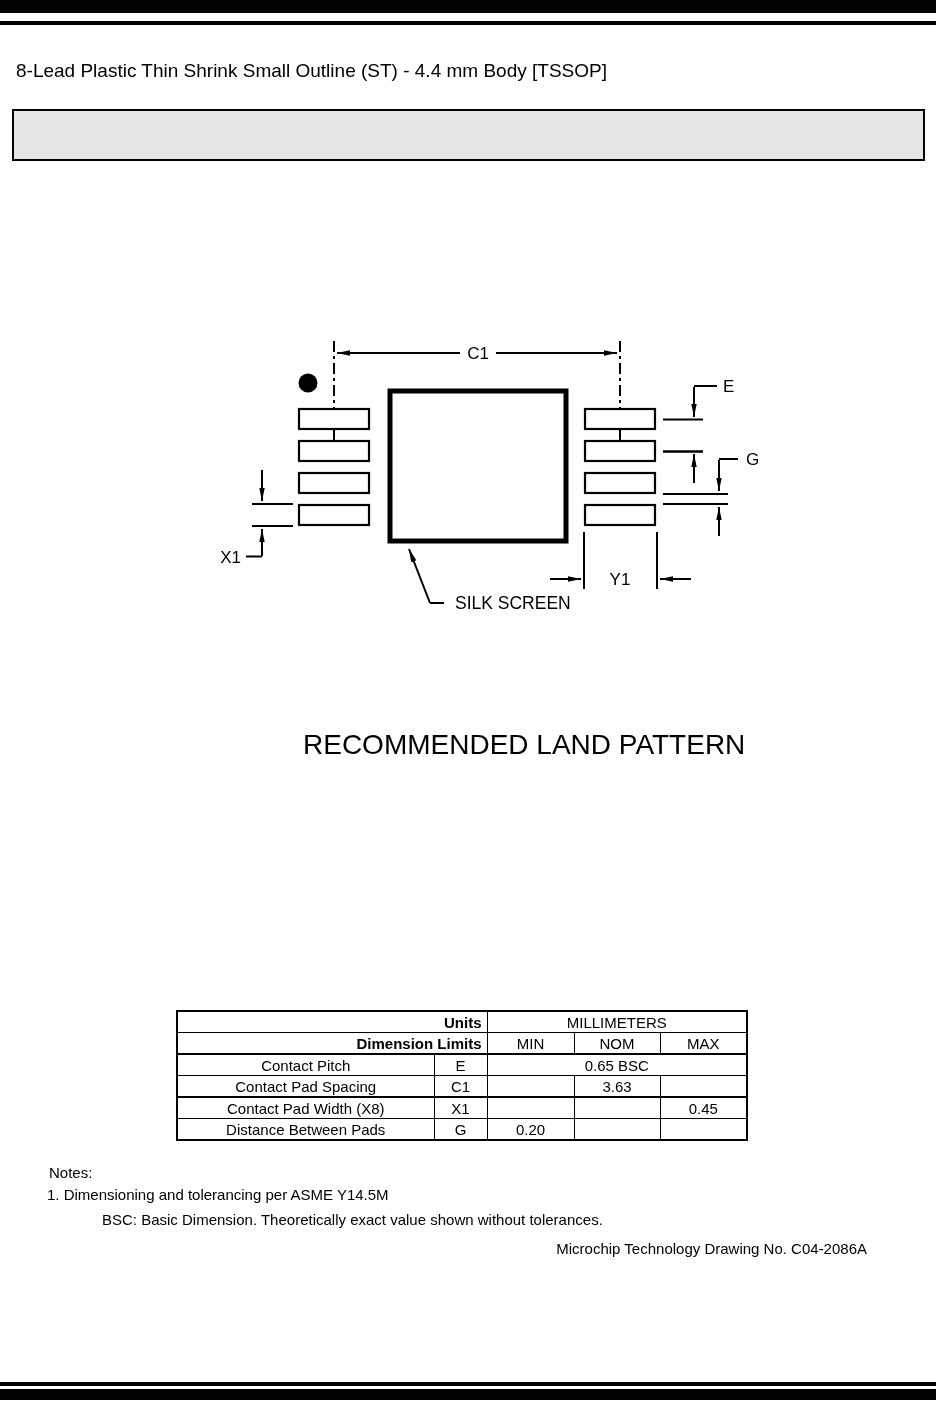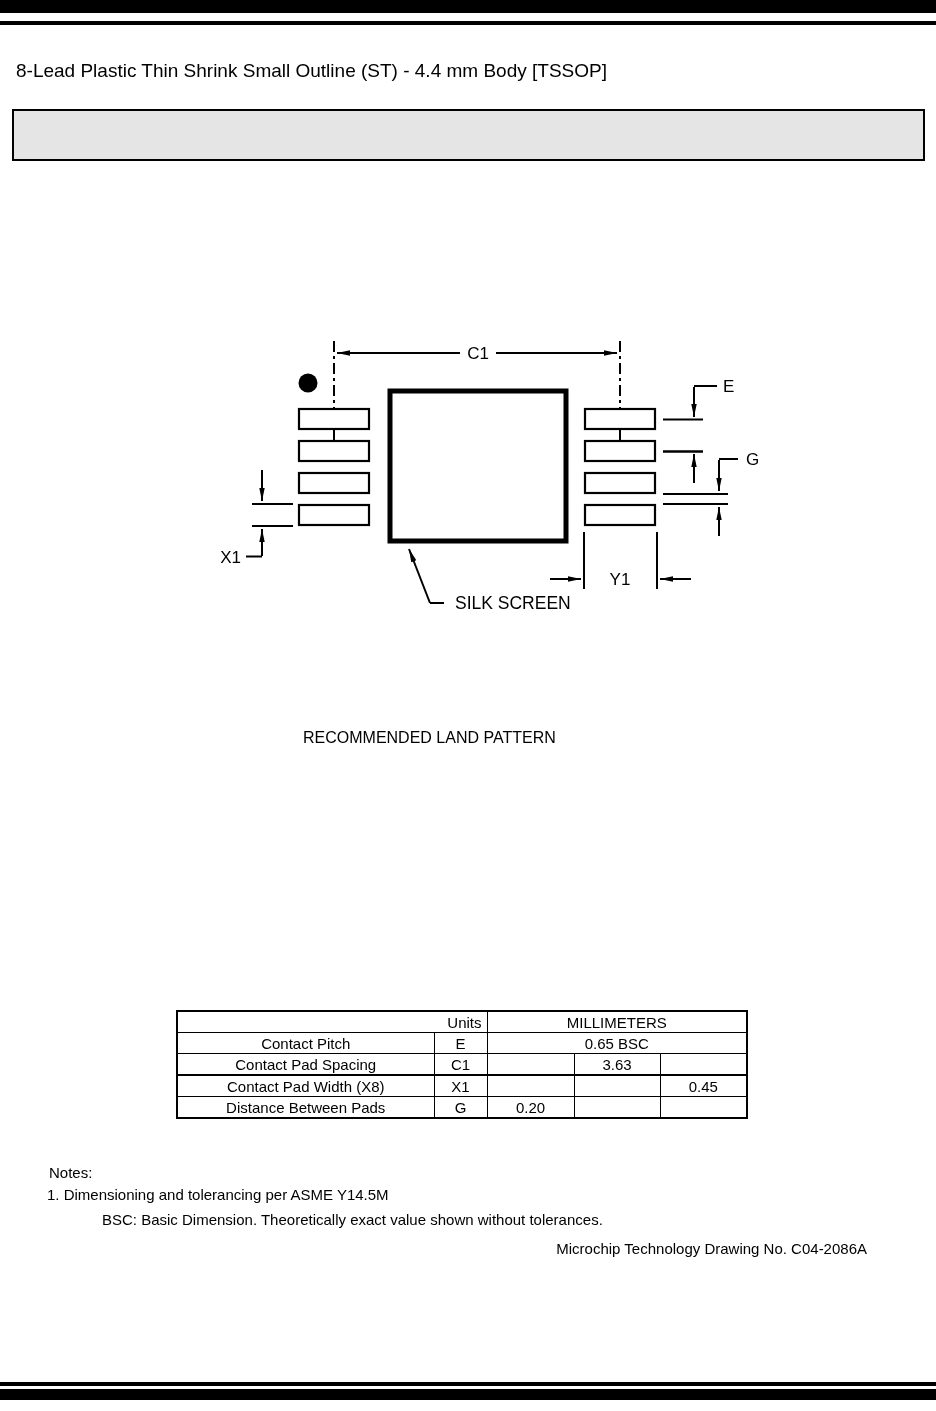--- a/index.html
+++ b/index.html
@@ -7,35 +7,35 @@
     position:relative;width:936px;height:1411px;background:#fff;
     font-family:"Liberation Sans",sans-serif;color:#000;overflow:hidden;margin:0 auto;
   }
   .abs{position:absolute;}
   .rule{position:absolute;left:0;width:936px;background:#000;}
   .page-title{position:absolute;left:16px;top:60px;font-size:19px;white-space:nowrap;}
   .placeholder-box{
     position:absolute;left:12px;top:109px;width:913px;height:52px;
     box-sizing:border-box;background:#e5e5e5;border:2px solid #000;
   }
-  .caption{position:absolute;left:303px;top:729px;font-size:16px;white-space:nowrap;}
+  .caption{position:absolute;left:303px;top:729px;font-size:28px;white-space:nowrap;}
   svg text{font-family:"Liberation Sans",sans-serif;fill:#000;}
 
   .tablewrap{position:absolute;left:176px;top:1010px;}
   table.dims{
     border-collapse:collapse;table-layout:fixed;width:570px;
     border:2.5px solid #000;font-size:15px;
   }
   table.dims td{
     border:1.5px solid #000;height:20px;padding:0 5px;
     overflow:hidden;white-space:nowrap;vertical-align:middle;
   }
   table.dims tr.thickb td{border-bottom:2.5px solid #000;}
   td.lalign{text-align:center;}
-  td.ralign{text-align:right;}
+  td.ralign{text-align:right;font-weight:bold;}
   td.center{text-align:center;}
 
   .note{position:absolute;font-size:15px;white-space:nowrap;}
   .drawing-no{position:absolute;top:1240px;right:69px;font-size:15px;white-space:nowrap;}
 </style>
 </head>
 <body>
 
 <div class="page">
 
@@ -128,20 +128,26 @@
           <col style="width:53px">
           <col style="width:87px">
         <col style="width:86px">
           <col style="width:87px">
       </colgroup>
       <tbody>
           <tr>
         <td colspan="2" class="ralign">Units</td>
         <td colspan="3" class="center">MILLIMETERS</td>
       </tr>
+      <tr class="thickb">
+        <td colspan="2" class="ralign">Dimension Limits</td>
+        <td class="center">MIN</td>
+        <td class="center">NOM</td>
+        <td class="center">MAX</td>
+      </tr>
       <tr>
         <td class="lalign">Contact Pitch</td>
         <td class="center">E</td>
         <td colspan="3" class="center">0.65 BSC</td>
       </tr>
       <tr class="thickb">
         <td class="lalign">Contact Pad Spacing</td>
         <td class="center">C1</td>
         <td class="center"></td>
         <td class="center">3.63</td>

